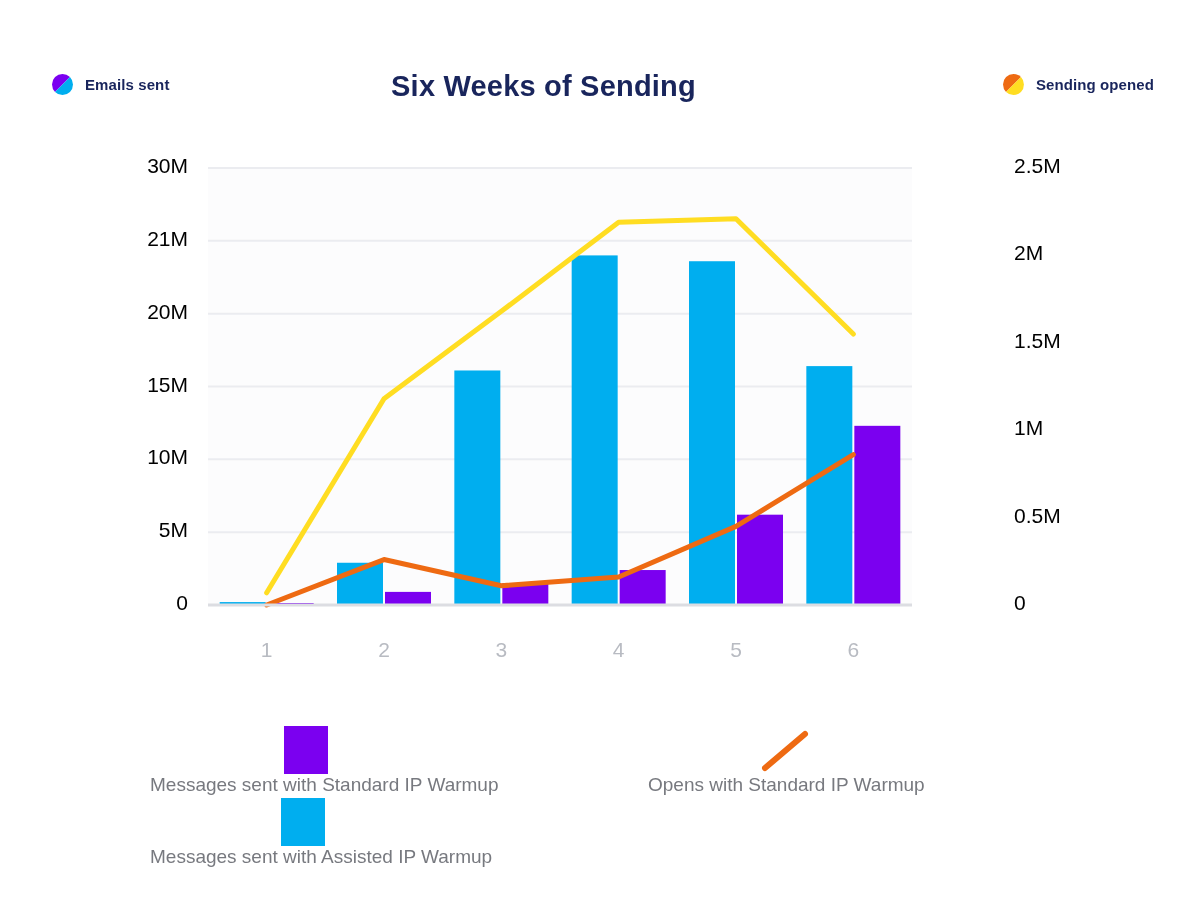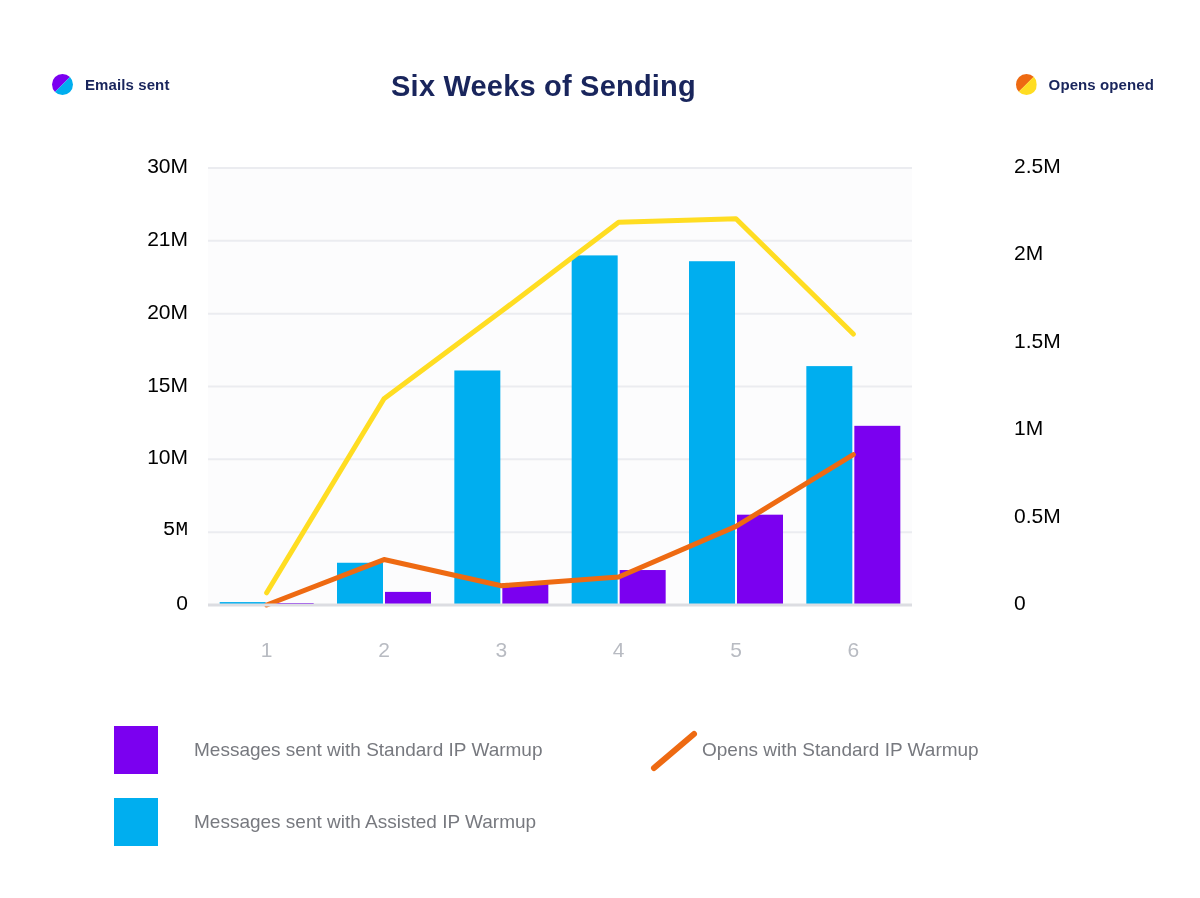--- a/index.html
+++ b/index.html
@@ -102,20 +102,21 @@
     position: absolute;
     top: 712px;
     left: 0;
     width: 1200px;
     height: 160px;
   }
   .legend-row {
     position: absolute;
     display: flex;
     align-items: center;
+    flex-direction: column;
   }
   .legend-row .key-bar {
     width: 44px;
     height: 48px;
     flex: 0 0 auto;
   }
   .legend-row .key-line {
     width: 54px;
     height: 48px;
     flex: 0 0 auto;
@@ -145,21 +146,21 @@
     <span class="legend-label">Emails sent</span>
   </div>
 
   <div class="chart-title">Six Weeks of Sending</div>
 
   <div class="legend-top right">
     <span class="swatch-dot">
       <span class="half-a" style="background:#EE6A12"></span>
       <span class="half-b" style="background:#FFDD22"></span>
     </span>
-    <span class="legend-label">Opens opened</span>
+    <span class="legend-label">Sending opened</span>
   </div>
 </div>
 
 <div class="plot-wrap">
   <svg class="plot-svg" viewBox="0 0 1200 700" preserveAspectRatio="none">
     <g id="gridlines">
         <rect x="208" y="168" width="704" height="437" fill="#fcfcfd"></rect>
         <line x1="208" x2="912" y1="605" y2="605" stroke="#ebecf0" stroke-width="2"></line>
         <line x1="208" x2="912" y1="532.1666666666666" y2="532.1666666666666" stroke="#ebecf0" stroke-width="2"></line>
         <line x1="208" x2="912" y1="459.33333333333337" y2="459.33333333333337" stroke="#ebecf0" stroke-width="2"></line>
@@ -185,21 +186,21 @@
     <g id="lines">
         <polyline points="266.6666666666667,592.764 384,398.736 501.3333333333333,311.33599999999996 618.6666666666666,222.18799999999993 736,218.692 853.3333333333333,334.06" fill="none" stroke="#FFDD22" stroke-width="5" stroke-linejoin="round" stroke-linecap="round"></polyline>
         <polyline points="266.6666666666667,605 384,559.552 501.3333333333333,585.772 618.6666666666666,577.032 736,526.34 853.3333333333333,454.672" fill="none" stroke="#EE6A12" stroke-width="5" stroke-linejoin="round" stroke-linecap="round"></polyline>
       </g>
     <g id="ticks">
         <line x1="208" x2="912" y1="605" y2="605" stroke="#dcdde2" stroke-width="3"></line>
       </g>
   </svg>
   <div id="ylabels-left">
       <div class="axis-label y-left-label" style="left: 98px; top: 591px;">0</div>
-      <div class="axis-label y-left-label" style="left: 98px; top: 518.167px; font-family: Liberation Mono, monospace;">5M</div>
+      <div class="axis-label y-left-label" style="left: 98px; top: 518.167px;">5M</div>
       <div class="axis-label y-left-label" style="left: 98px; top: 445.333px;">10M</div>
       <div class="axis-label y-left-label" style="left: 98px; top: 372.5px; text-align: right;">15M</div>
       <div class="axis-label y-left-label" style="left: 98px; top: 299.667px;">20M</div>
       <div class="axis-label y-left-label" style="left: 98px; top: 226.833px;">21M</div>
       <div class="axis-label y-left-label" style="left: 98px; top: 154px;">30M</div>
     </div>
   <div id="ylabels-right">
       <div class="axis-label y-right-label" style="left: 1014px; top: 591px;">0</div>
       <div class="axis-label y-right-label" style="left: 1014px; top: 503.6px;">0.5M</div>
       <div class="axis-label y-right-label" style="left: 1014px; top: 416.2px;">1M</div>

